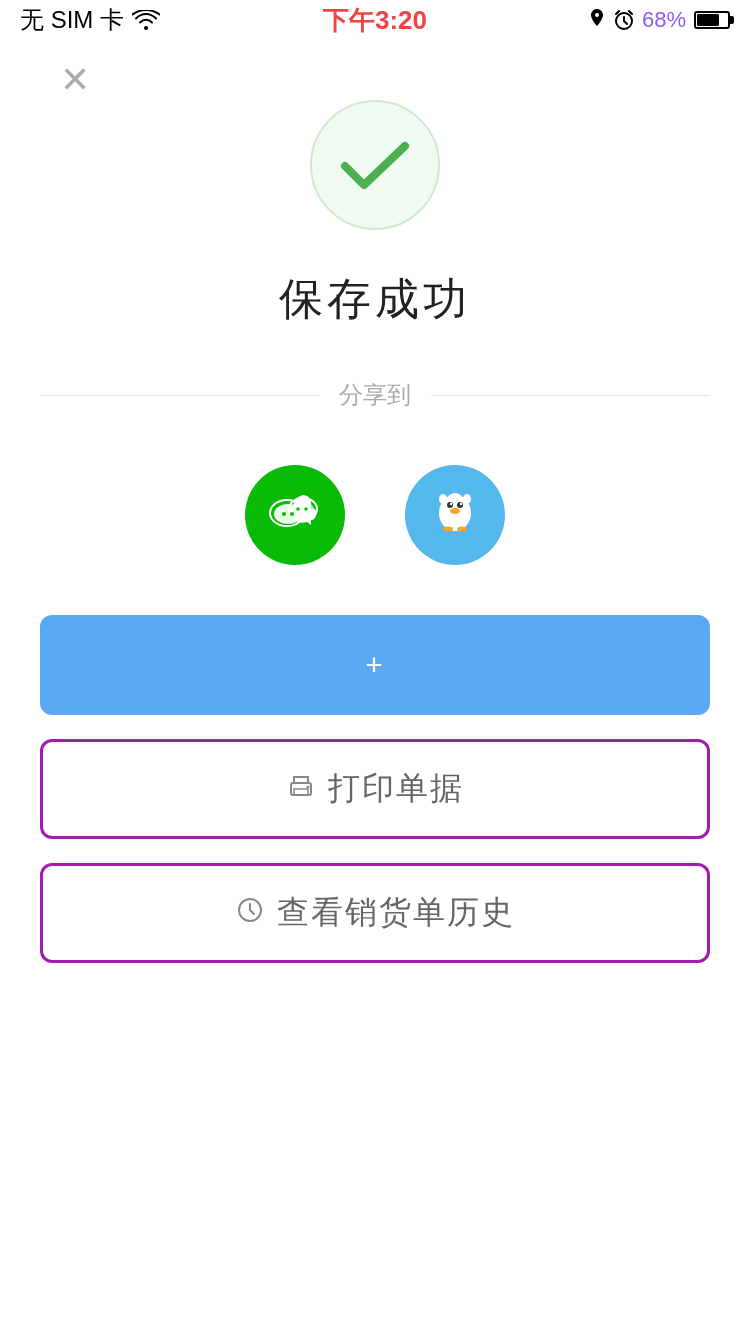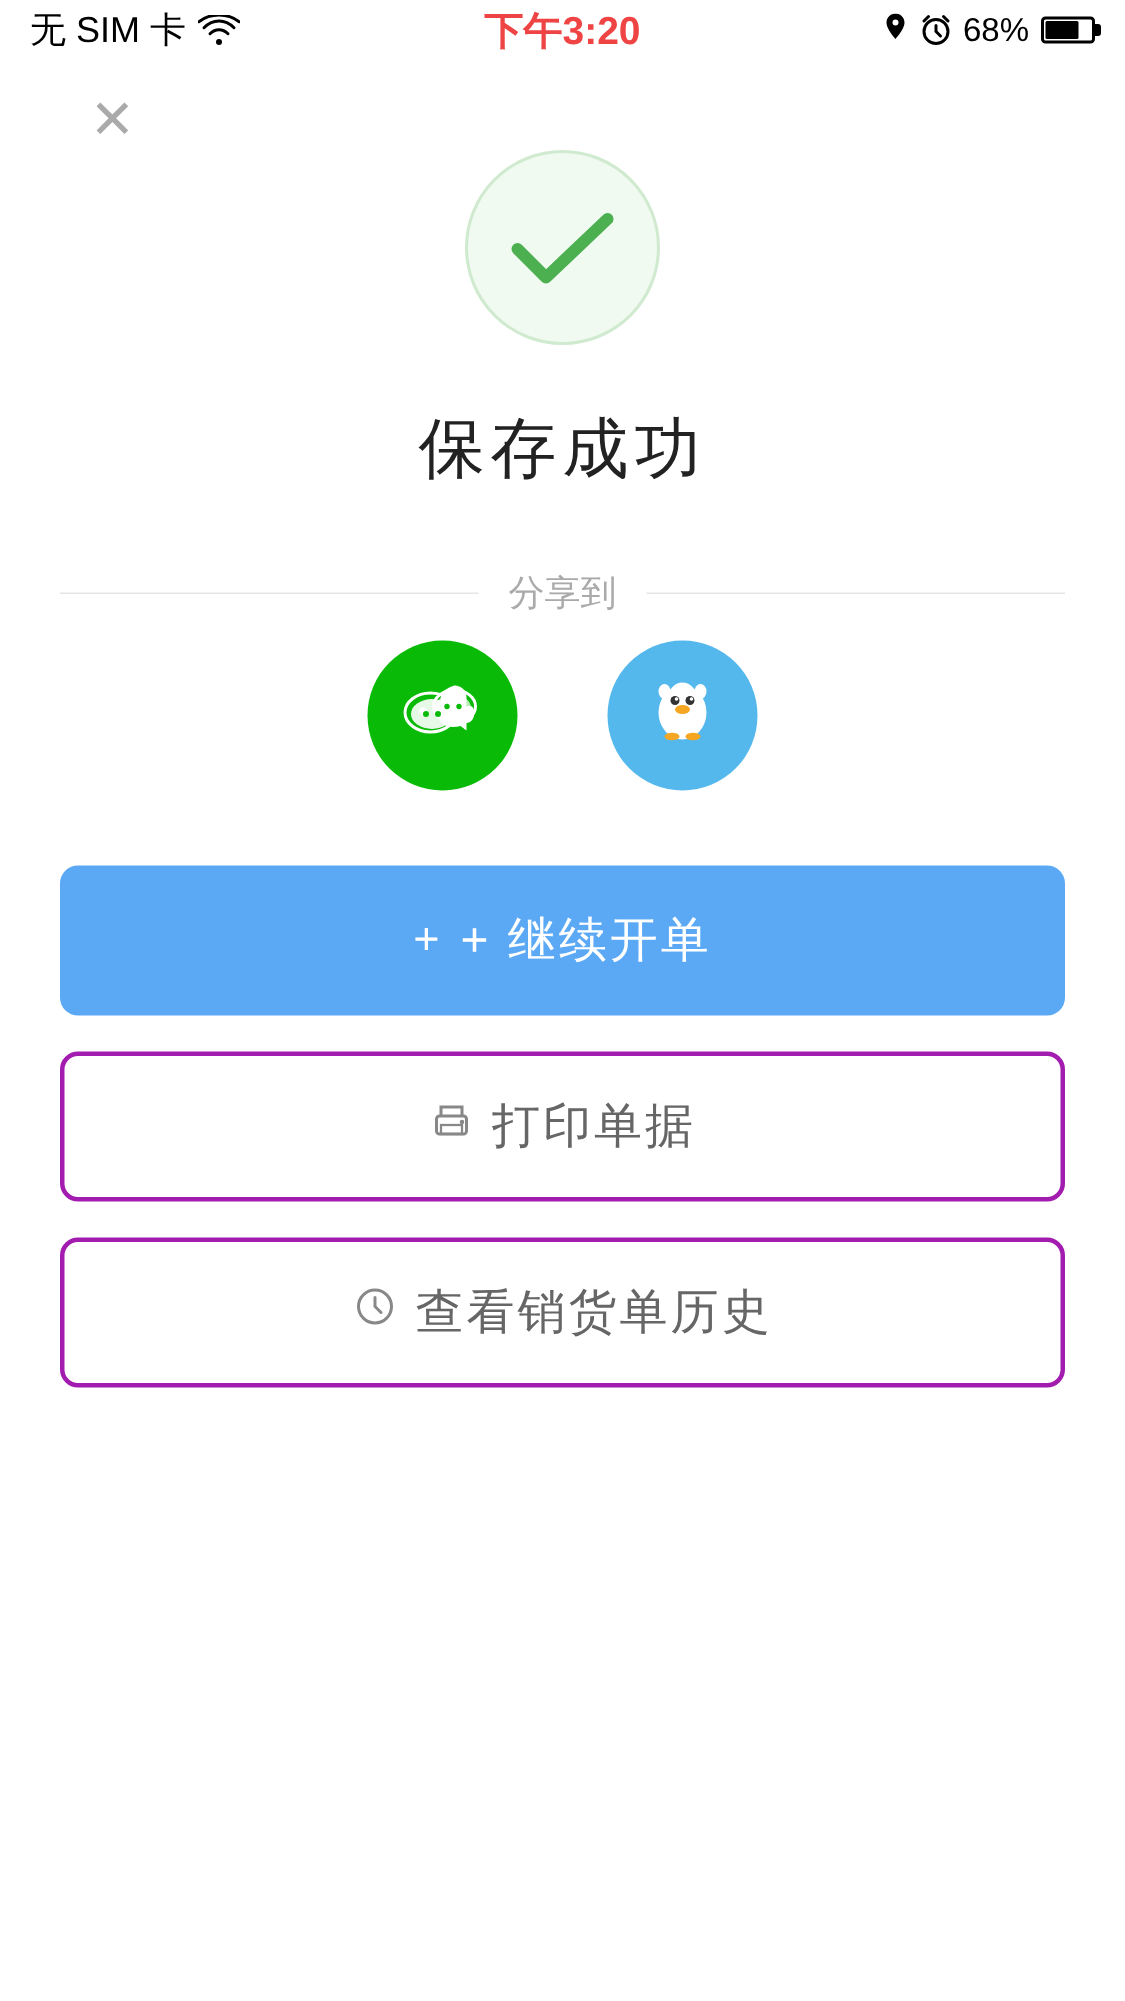--- a/index.html
+++ b/index.html
@@ -45,21 +45,21 @@
       position: absolute;
       left: 50%;
       transform: translateX(-50%);
     }
 
     .status-right {
       display: flex;
       align-items: center;
       gap: 8px;
       font-size: 22px;
-      color: #000000;
+      color: #8b5cf6;
     }
 
     .wifi-icon {
       width: 28px;
       height: 20px;
       display: inline-block;
     }
 
     .battery-icon {
       width: 36px;
@@ -150,21 +150,21 @@
       flex-direction: column;
       align-items: center;
       margin-bottom: 50px;
     }
 
     .share-divider {
       width: 100%;
       display: flex;
       align-items: center;
       padding: 0 40px;
-      margin-bottom: 16px;
+      margin-bottom: 54px;
       font-family: Liberation Mono, monospace;
     }
 
     .divider-line {
       flex: 1;
       height: 1px;
       background: #e5e5e5;
     }
 
     .share-label {
@@ -339,21 +339,20 @@
           <ellipse cx="42" cy="14" rx="4" ry="5" fill="white"></ellipse>
         </svg>
       </div>
     </div>
   </div>
 
   <div class="action-buttons">
 
     <button class="btn-primary">
       <span class="btn-icon">+</span>
-      <span>+ 继续开单</span>
     </button>
 
     <button class="btn-secondary">
       <span class="btn-icon">
         <svg width="30" height="30" viewBox="0 0 30 30" fill="none">
           <rect x="5" y="12" width="20" height="12" rx="2" stroke="#888" stroke-width="2" fill="none"></rect>
           <path d="M8 12V6h14v6" stroke="#888" stroke-width="2" fill="none"></path>
           <rect x="8" y="18" width="14" height="6" fill="none" stroke="#888" stroke-width="1.5"></rect>
           <circle cx="22" cy="16" r="1.5" fill="#888"></circle>
         </svg>

